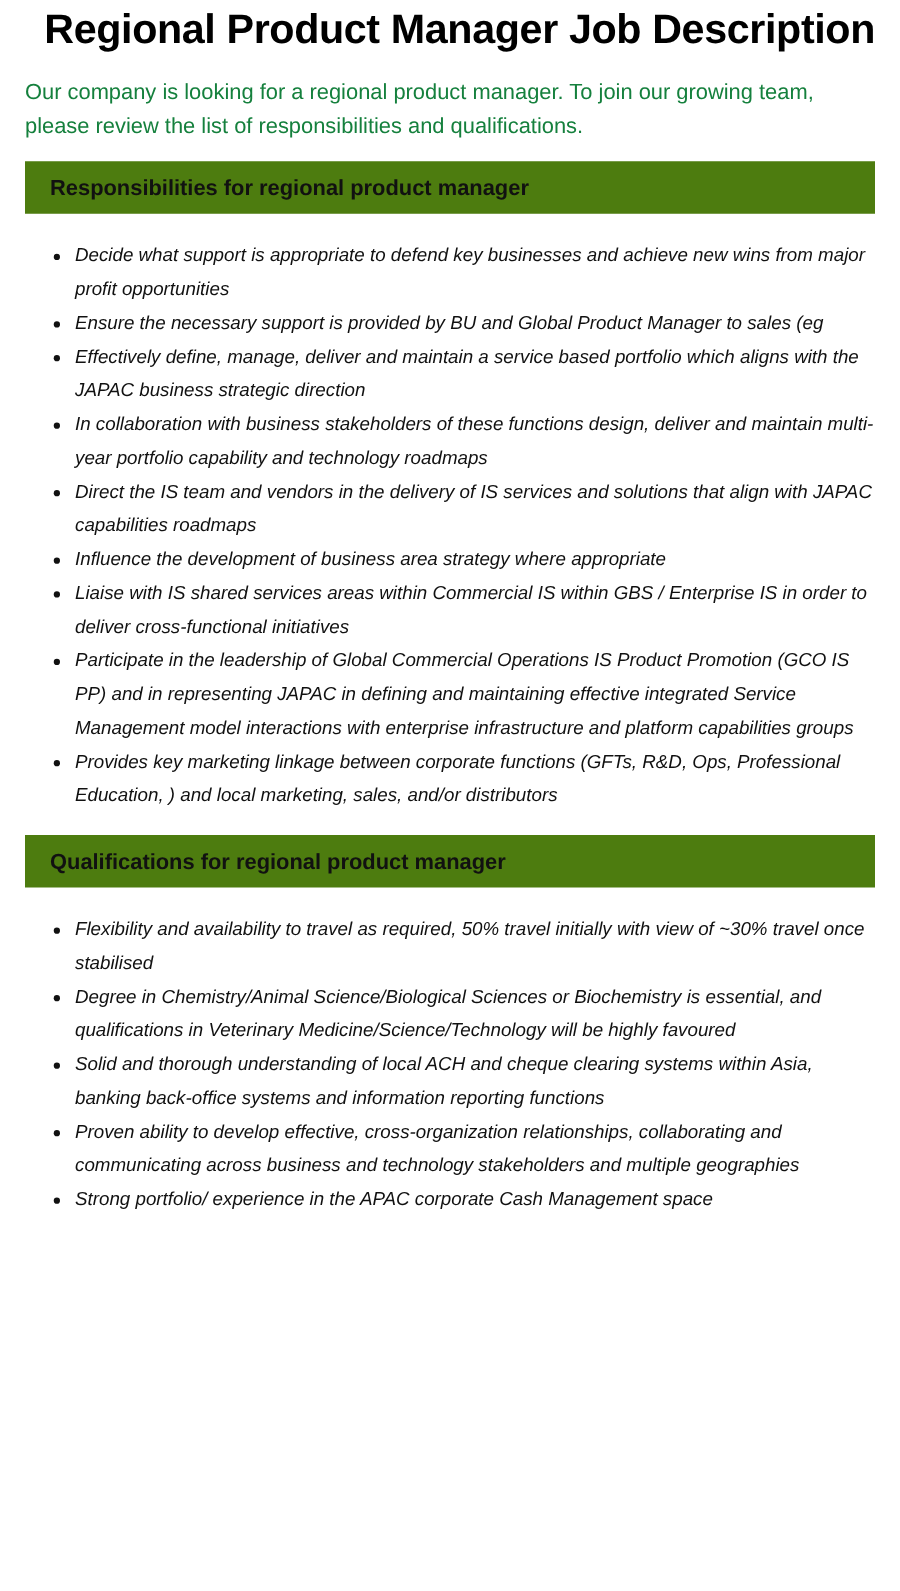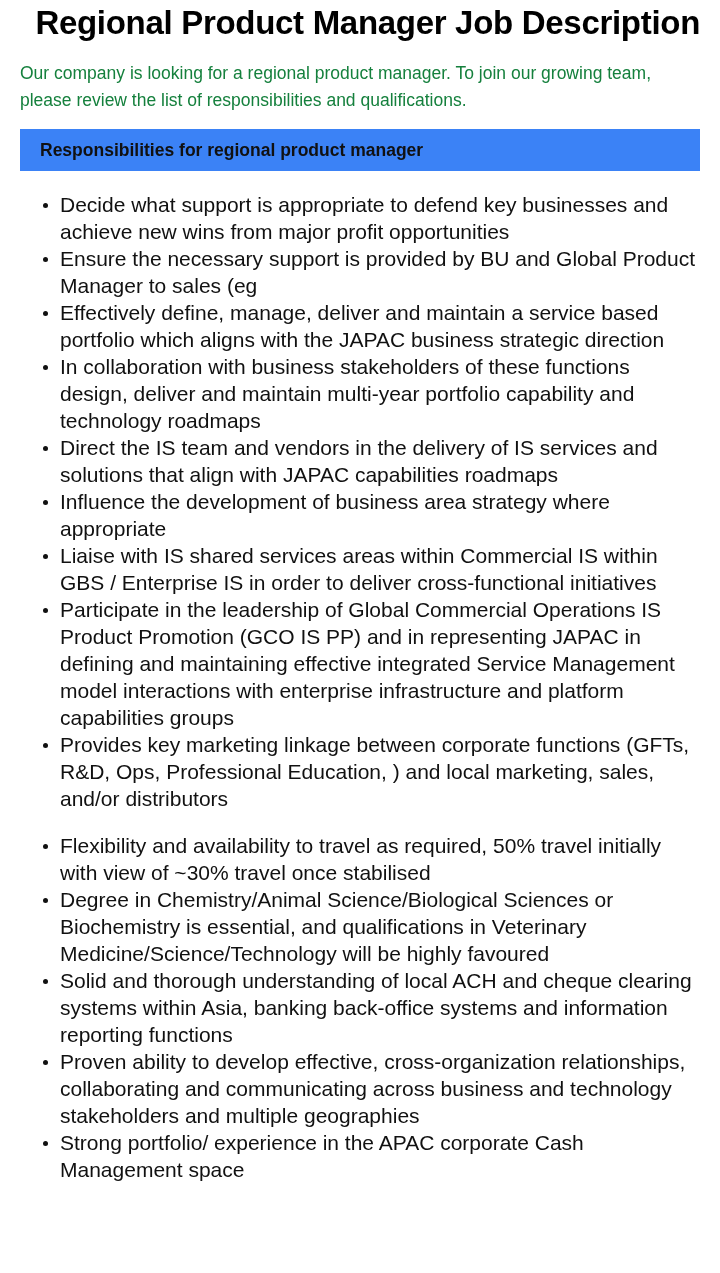--- a/index.html
+++ b/index.html
@@ -30,38 +30,39 @@
       letter-spacing: -0.3px;
     }
     p.intro {
       margin: 16px 0 0 0;
       font-size: 17.5px;
       line-height: 27px;
       color: #15803d;
     }
     .section-header {
       margin-top: 15px;
-      background: #3b82f6;
+      background: #4d7c0f;
       height: 42px;
       line-height: 42px;
       padding-left: 20px;
       font-size: 17.5px;
       font-weight: bold;
       color: #111111;
     }
     ul.items {
       margin: 20px 0 0 0;
       padding: 0 0 0 40px;
       list-style: none;
     }
     ul.items li {
       position: relative;
-      font-size: 21px;
+      font-size: 15px;
       line-height: 27px;
       color: #111111;
+      font-style: italic;
     }
     ul.items li::before {
       content: "";
       position: absolute;
       left: -17px;
       top: 12px;
       width: 5px;
       height: 5px;
       border-radius: 50%;
       background: #111111;
@@ -81,20 +82,21 @@
     <li>Ensure the necessary support is provided by BU and Global Product Manager to sales (eg</li>
     <li>Effectively define, manage, deliver and maintain a service based portfolio which aligns with the JAPAC business strategic direction</li>
     <li>In collaboration with business stakeholders of these functions design, deliver and maintain multi-year portfolio capability and technology roadmaps</li>
     <li>Direct the IS team and vendors in the delivery of IS services and solutions that align with JAPAC capabilities roadmaps</li>
     <li>Influence the development of business area strategy where appropriate</li>
     <li>Liaise with IS shared services areas within Commercial IS within GBS / Enterprise IS in order to deliver cross-functional initiatives</li>
     <li>Participate in the leadership of Global Commercial Operations IS Product Promotion (GCO IS PP) and in representing JAPAC in defining and maintaining effective integrated Service Management model interactions with enterprise infrastructure and platform capabilities groups</li>
     <li>Provides key marketing linkage between corporate functions (GFTs, R&amp;D, Ops, Professional Education, ) and local marketing, sales, and/or distributors</li>
   </ul>
 
+  <div class="section-header sec2">Qualifications for regional product manager</div>
   <ul class="items">
     <li>Flexibility and availability to travel as required, 50% travel initially with view of ~30% travel once stabilised</li>
     <li>Degree in Chemistry/Animal Science/Biological Sciences or Biochemistry is essential, and qualifications in Veterinary Medicine/Science/Technology will be highly favoured</li>
     <li>Solid and thorough understanding of local ACH and cheque clearing systems within Asia, banking back-office systems and information reporting functions</li>
     <li>Proven ability to develop effective, cross-organization relationships, collaborating and communicating across business and technology stakeholders and multiple geographies</li>
     <li>Strong portfolio/ experience in the APAC corporate Cash Management space</li>
   </ul>
 </div>
 
 </body></html>

